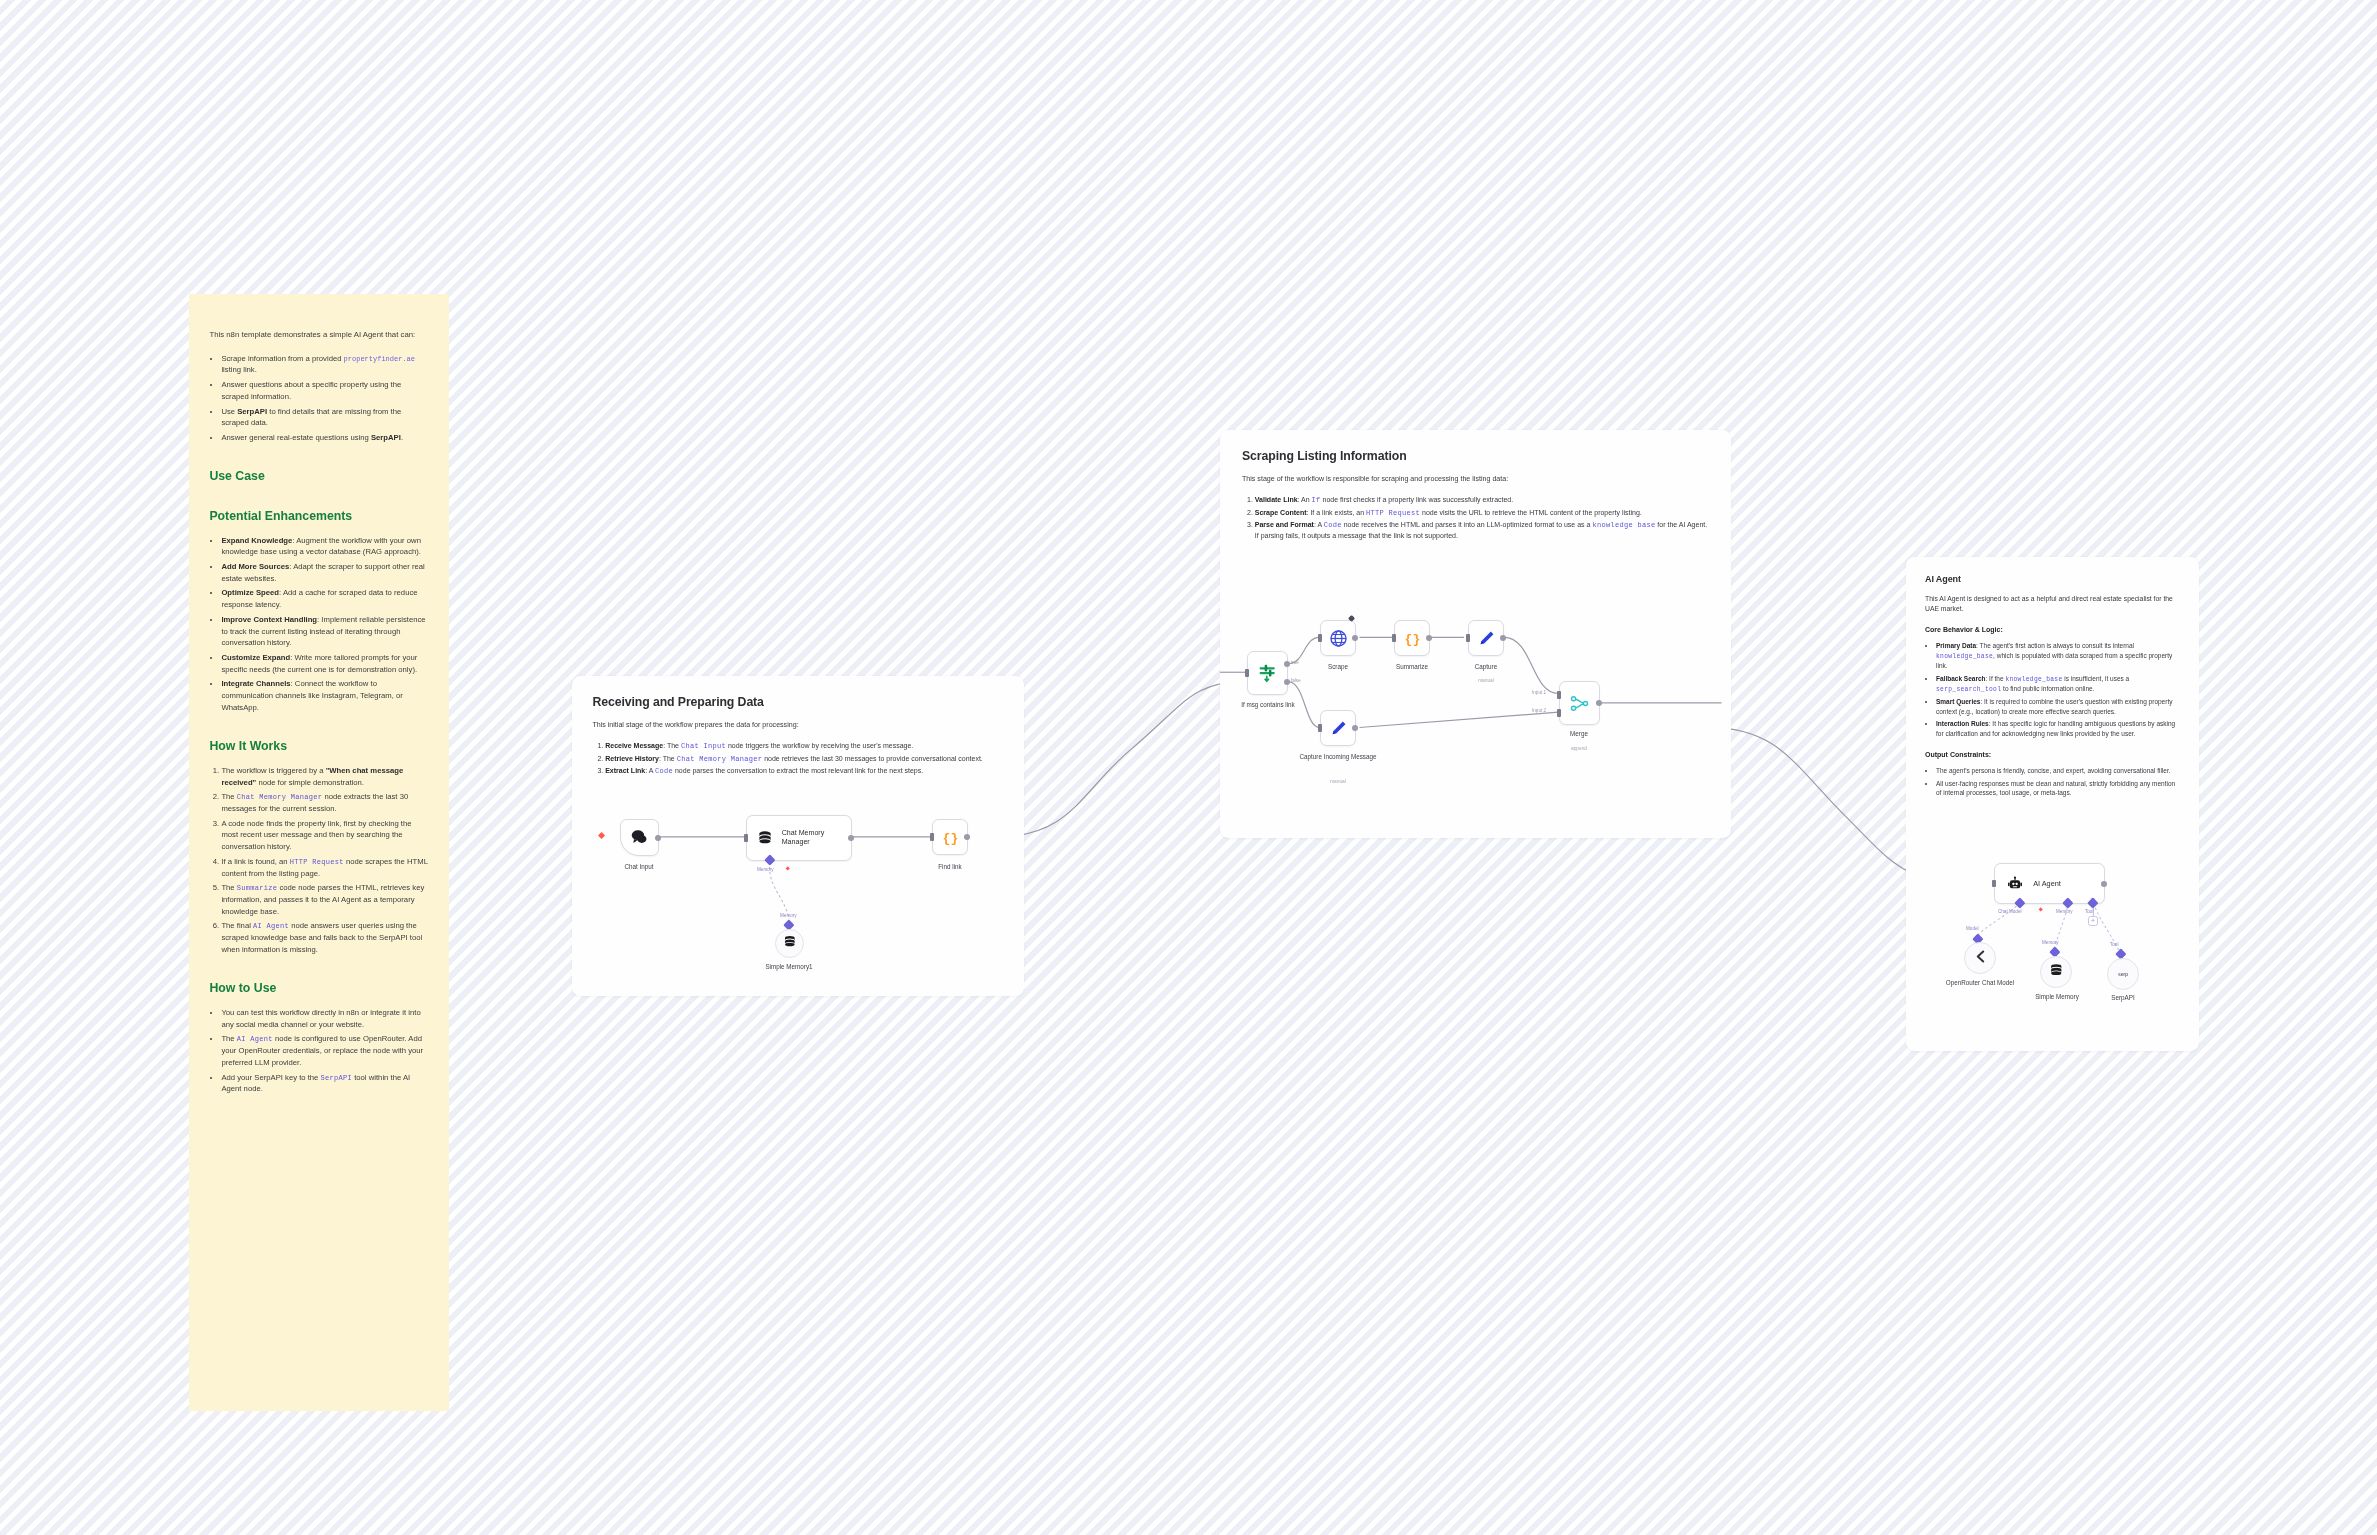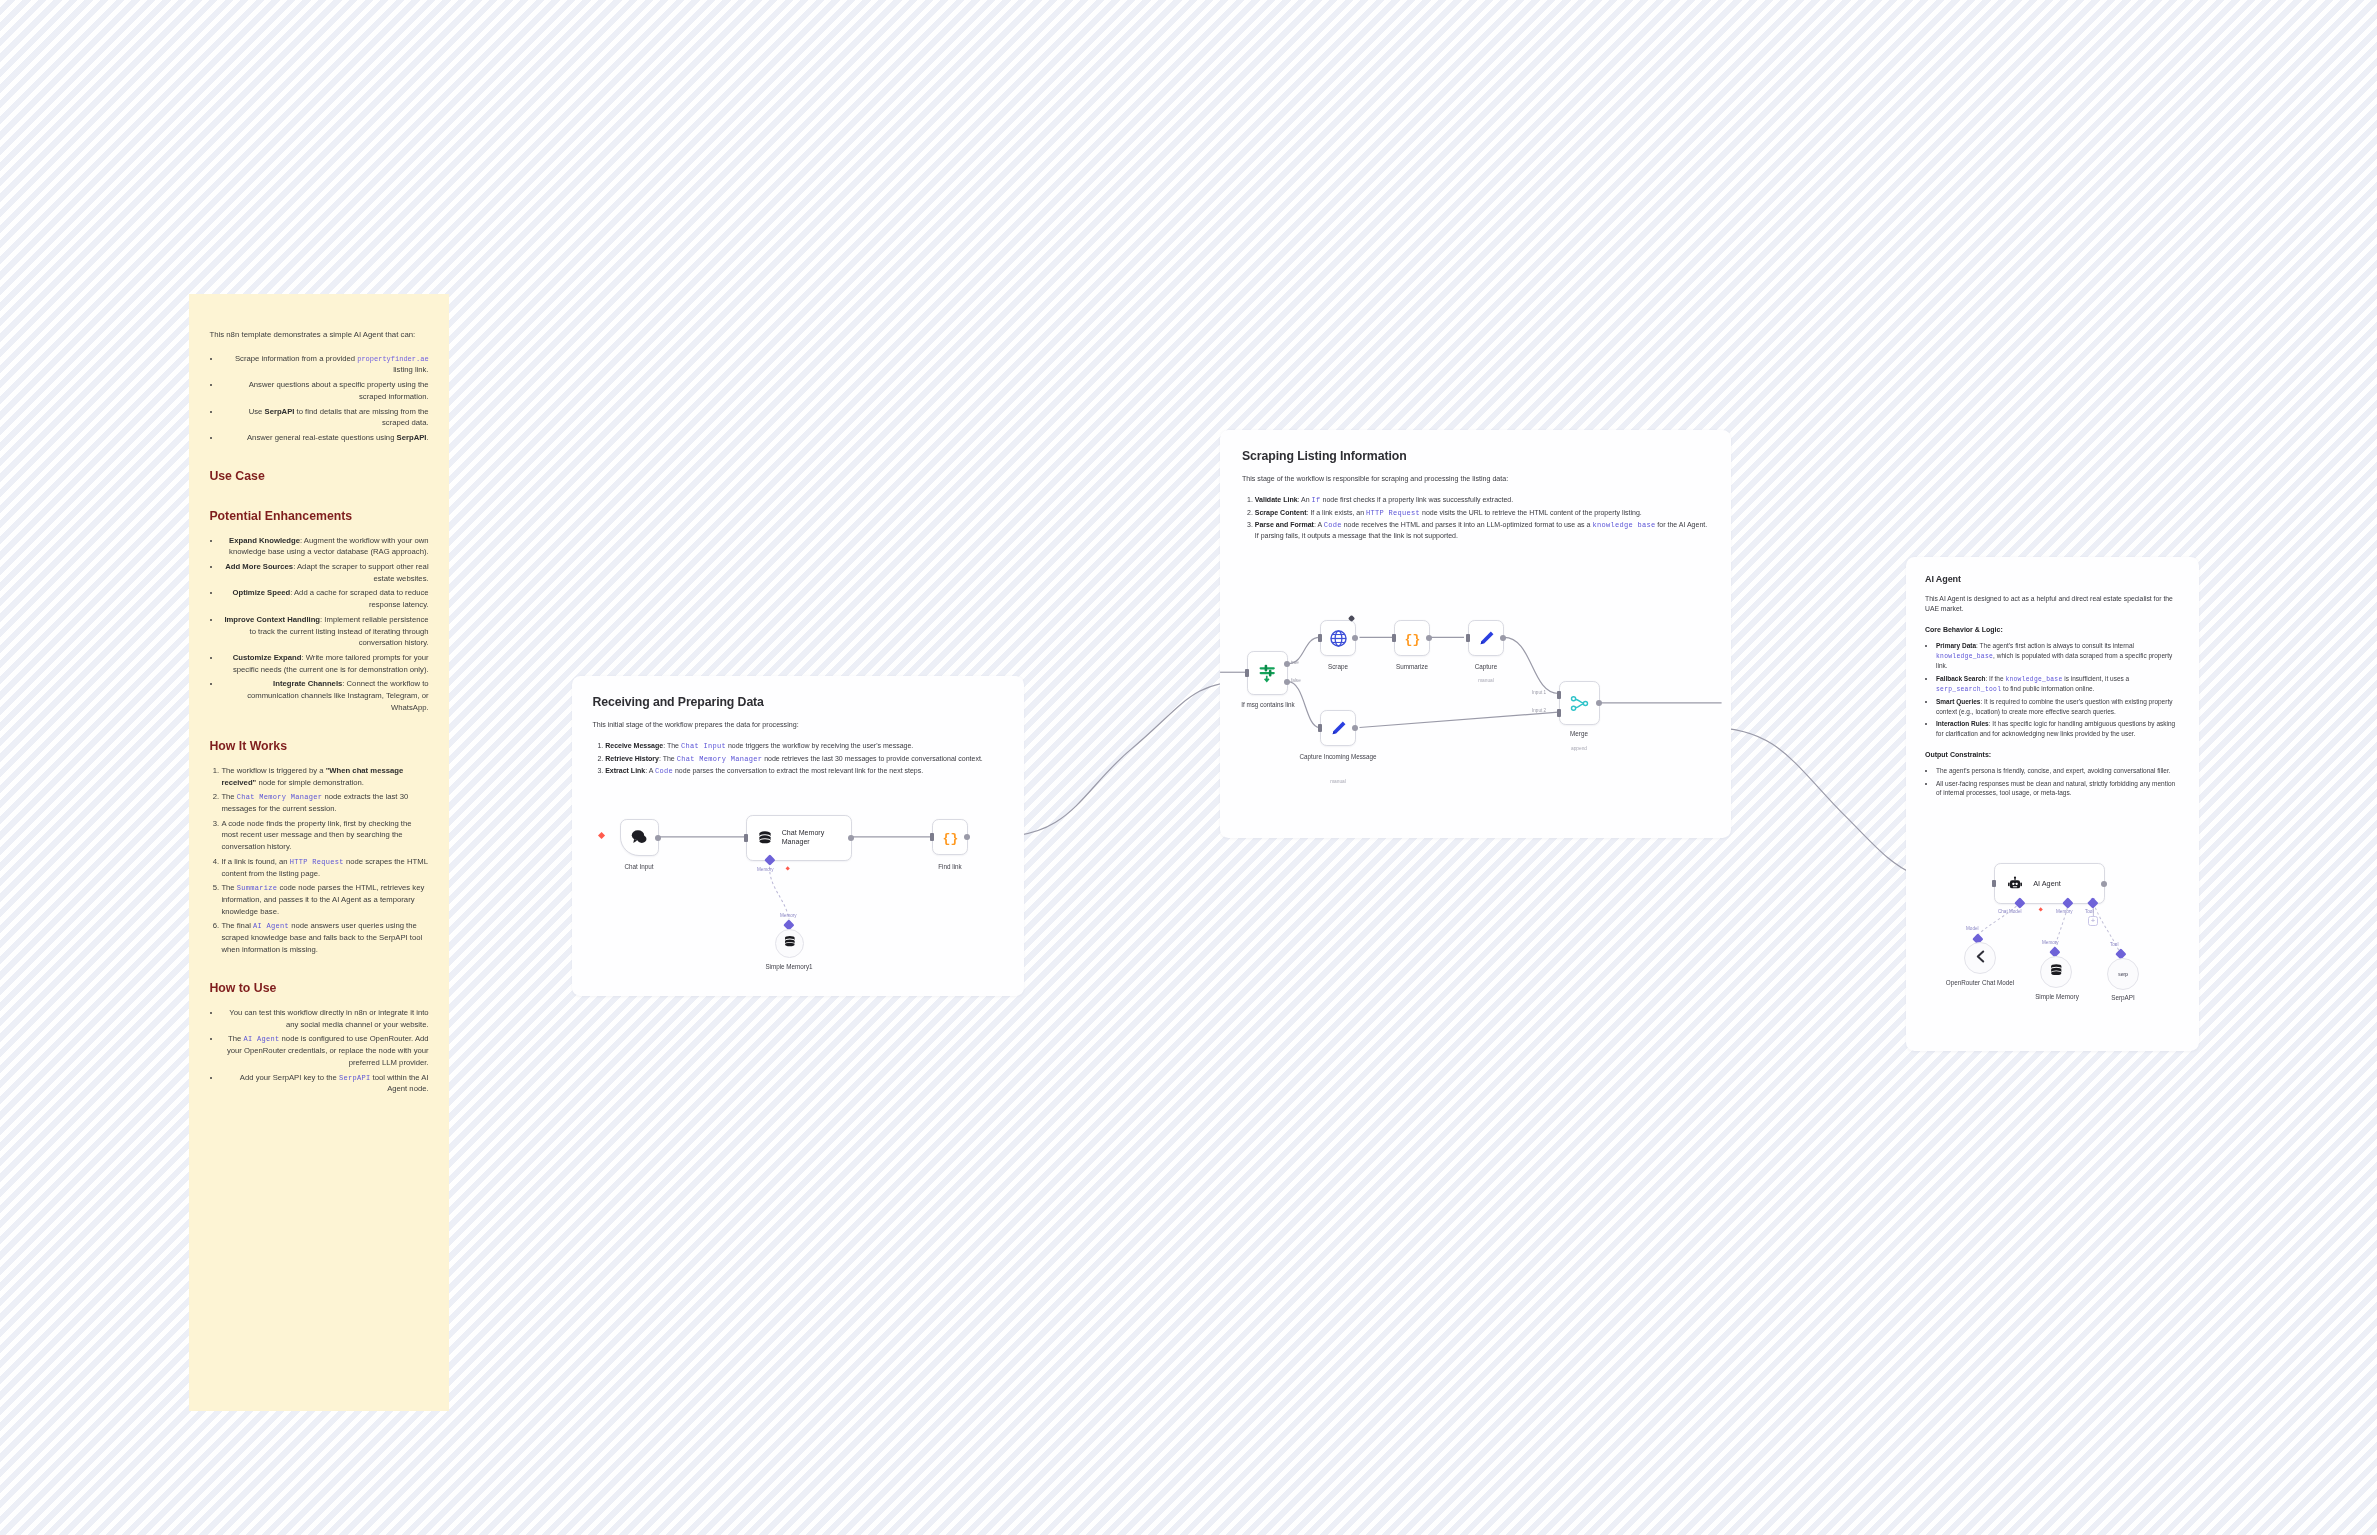--- a/index.html
+++ b/index.html
@@ -28,29 +28,29 @@
     color: #3b3b3b;
     overflow: hidden;
   }
   .sticky h1 {
     font-size: 22px; line-height: 1.33; font-weight: bold;
     color: #2f2f2f; letter-spacing: -0.2px;
   }
   .sticky h1 .red { color: #ff5a4d; }
   .sticky p.lead { font-size: 7.8px; line-height: 1.5; margin-top: 16px; color: #3c3c3c; }
   .sticky h2 {
-    font-size: 12.3px; font-weight: bold; color: #7f1d1d;
+    font-size: 12.3px; font-weight: bold; color: #15803d;
     margin-top: 25.5px; margin-bottom: 3.4px;
   }
   .sticky h2.big {
     font-size: 14.5px; line-height: 1.45; margin-top: 20.4px; font-weight: bold;
   }
   .sticky ul, .sticky ol { margin-top: 12px; padding-left: 12px; }
   .sticky li { font-size: 7.7px; line-height: 1.52; margin-bottom: 3px; color: #3c3c3c; }
-  .sticky ul li { list-style: disc; text-align: right; }
+  .sticky ul li { list-style: disc; }
   .sticky ol li { list-style: decimal; }
   .sticky b { font-weight: bold; color: #2d2d2d; }
   code.inl {
     font-family: "Liberation Mono", monospace;
     font-size: 7px; color: #5b54d6; background: transparent;
     letter-spacing: 0.3px;
   }
   code.lnk { font-family: "Liberation Mono", monospace; font-size: 7px; color: #6f5fe0; }
 
   

